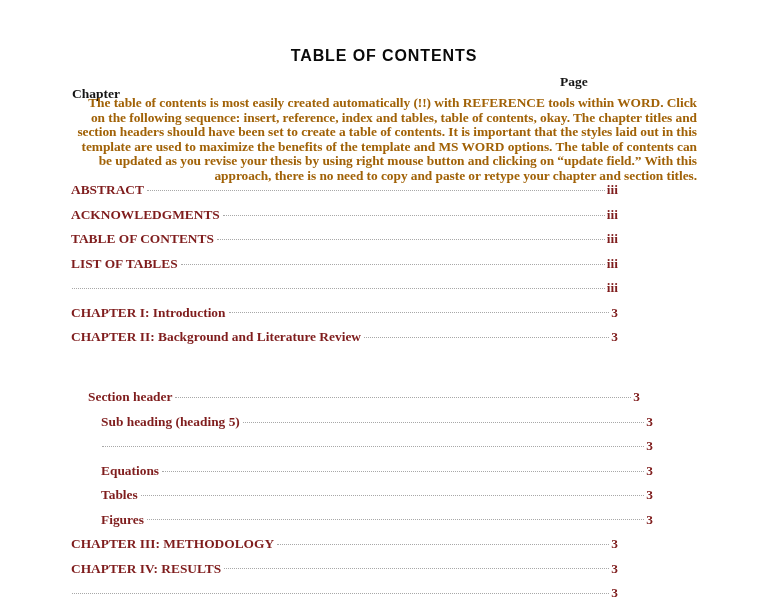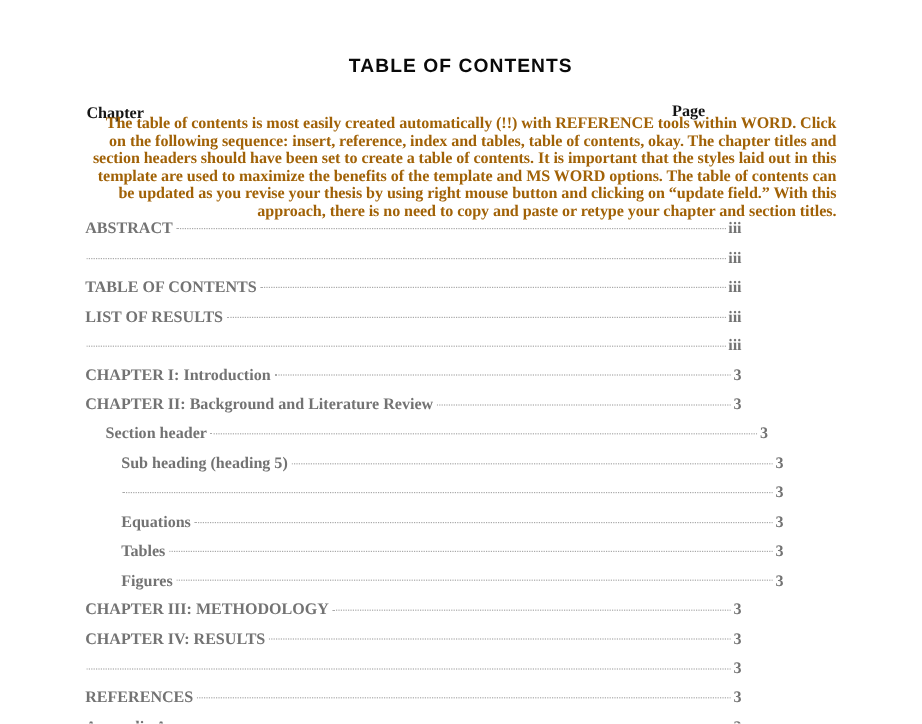--- a/index.html
+++ b/index.html
@@ -51,21 +51,21 @@
     color: #151515;
   }
   .col-head .ch-chapter {
     position: absolute;
     left: 0;
     top: 12px;
   }
   .col-head .ch-page {
     position: absolute;
     left: 488px;
-    top: 11px;
+    top: 0;
   }
 
   
   .notice {
     position: absolute;
     left: 71px;
     top: 96px;
     width: 626px;
     font-size: 13.4px;
     line-height: 14.6px;
@@ -82,21 +82,21 @@
     top: 181px;
     width: 626px;
   }
 
   .toc-row {
     display: flex;
     align-items: baseline;
     height: 24.45px;
     font-size: 13.4px;
     font-weight: bold;
-    color: #737373;
+    color: #7f1d1d;
     white-space: nowrap;
   }
 
   .toc-row .label {
     flex: 0 0 auto;
     padding-right: 2px;
   }
 
   .toc-row .leader {
     flex: 1 1 auto;
@@ -115,21 +115,21 @@
   }
 
   .toc-row .pageno {
     flex: 0 0 auto;
     text-align: left;
     padding-left: 1px;
   }
 
   
   .lvl-0 { margin-left: 0px;  padding-right: 79px; }
-  .lvl-1 { margin-left: 17px; padding-right: 57px; }
+  .lvl-1 { margin-left: 17px; padding-right: 57px; margin-top: 36px; }
   .lvl-2 { margin-left: 30px; padding-right: 44px; }
 </style>
 </head>
 <body>
 
 <div class="page">
 
   <div class="doc-title">TABLE OF CONTENTS</div>
 
   <div class="col-head">
@@ -139,30 +139,31 @@
 
   <div class="notice">The table of contents is most easily created automatically (!!) with REFERENCE tools within WORD.  Click on the following sequence: insert, reference, index and tables, table of contents, okay.   The chapter titles and section headers should have been set to create a table of contents.  It is important that the styles laid out in this template are used to maximize the benefits of the template and MS WORD options.   The table of contents can be updated as you revise your thesis by using right mouse button and clicking on “update field.”  With this approach, there is no need to copy and paste or retype your chapter and section titles.</div>
 
   <div class="toc">
       <div class="toc-row lvl-0">
         <span class="label">ABSTRACT</span>
         <span class="leader"></span>
         <span class="pageno">iii</span>
       </div>
       <div class="toc-row lvl-0">
+        <span class="label">ACKNOWLEDGMENTS</span>
         <span class="leader"></span>
         <span class="pageno">iii</span>
       </div>
       <div class="toc-row lvl-0">
         <span class="label">TABLE OF CONTENTS</span>
         <span class="leader"></span>
         <span class="pageno">iii</span>
       </div>
       <div class="toc-row lvl-0">
-        <span class="label">LIST OF RESULTS</span>
+        <span class="label">LIST OF TABLES</span>
         <span class="leader"></span>
         <span class="pageno">iii</span>
       </div>
       <div class="toc-row lvl-0">
         <span class="leader"></span>
         <span class="pageno">iii</span>
       </div>
       <div class="toc-row lvl-0">
         <span class="label">CHAPTER I: Introduction</span>
         <span class="leader"></span>

